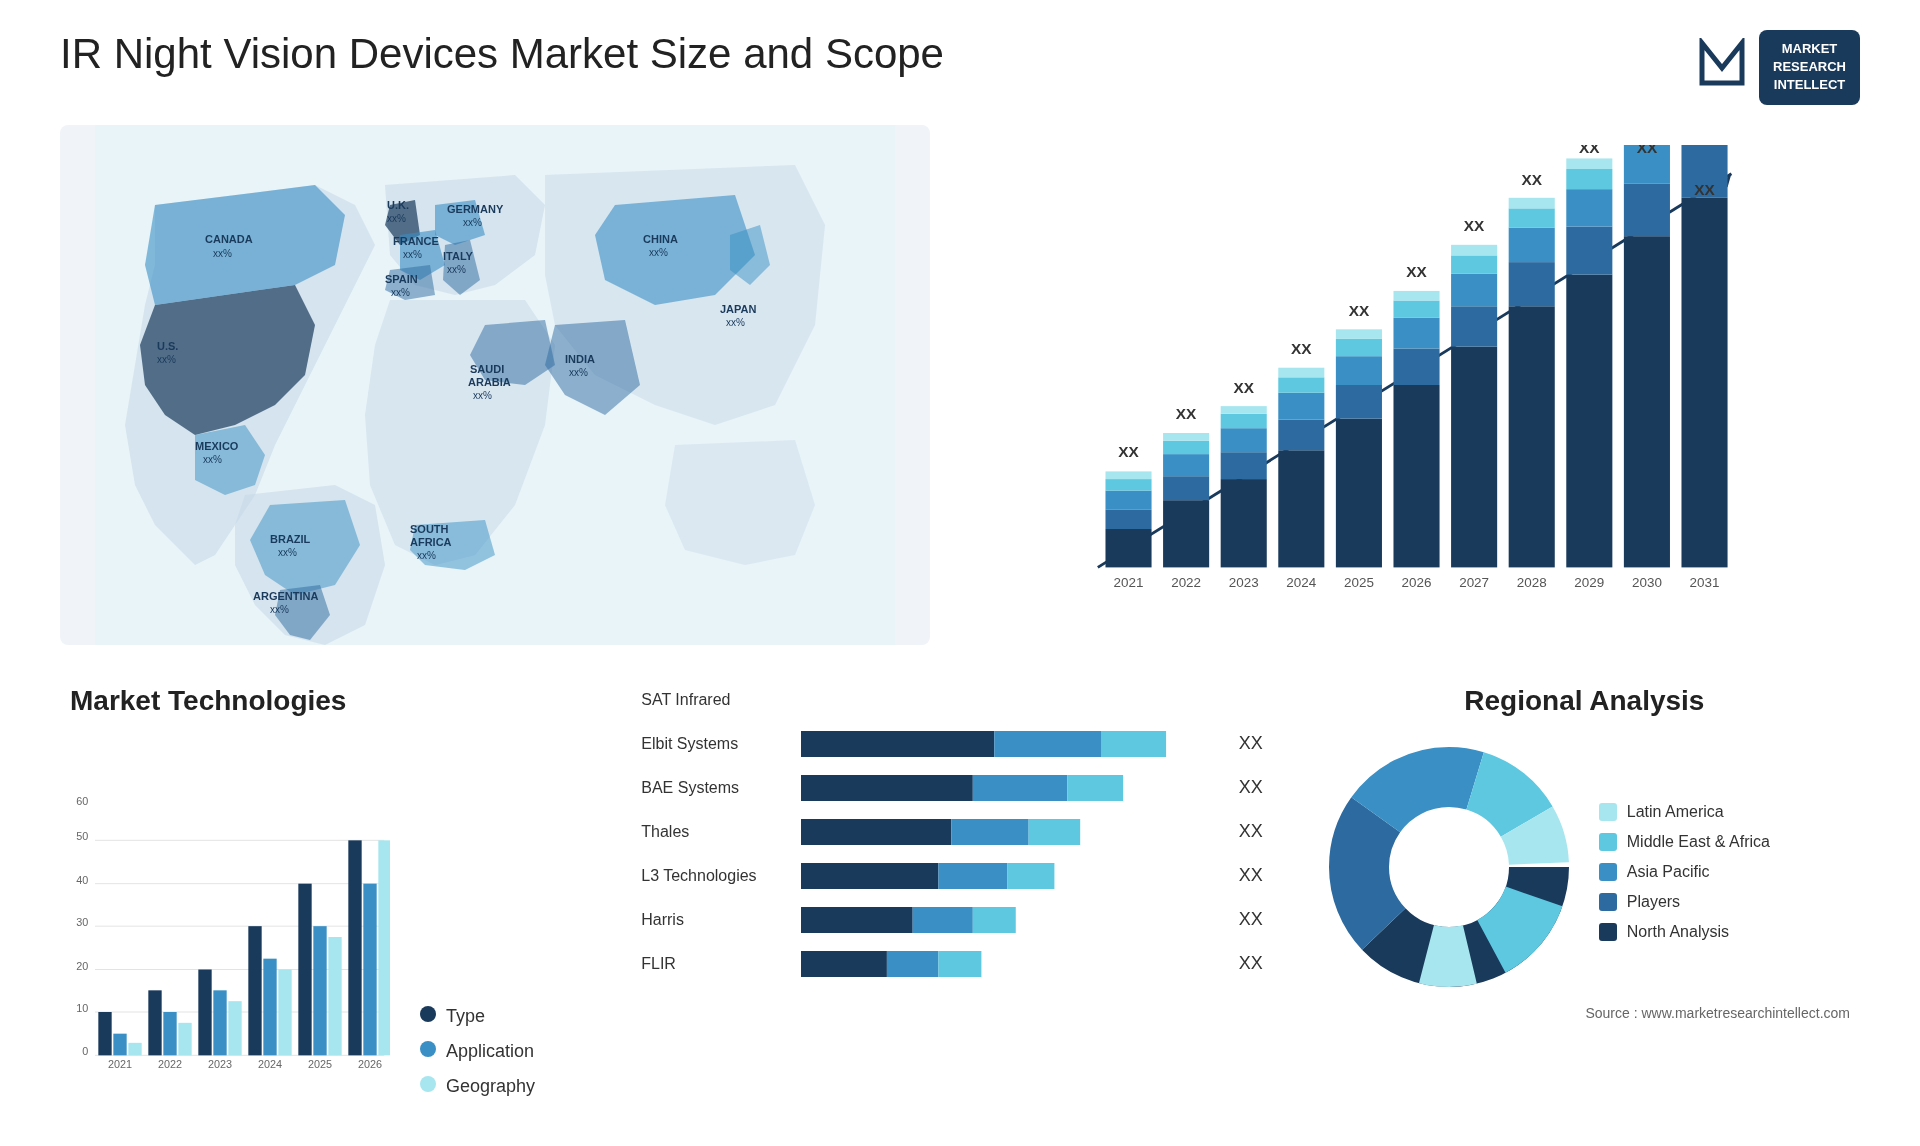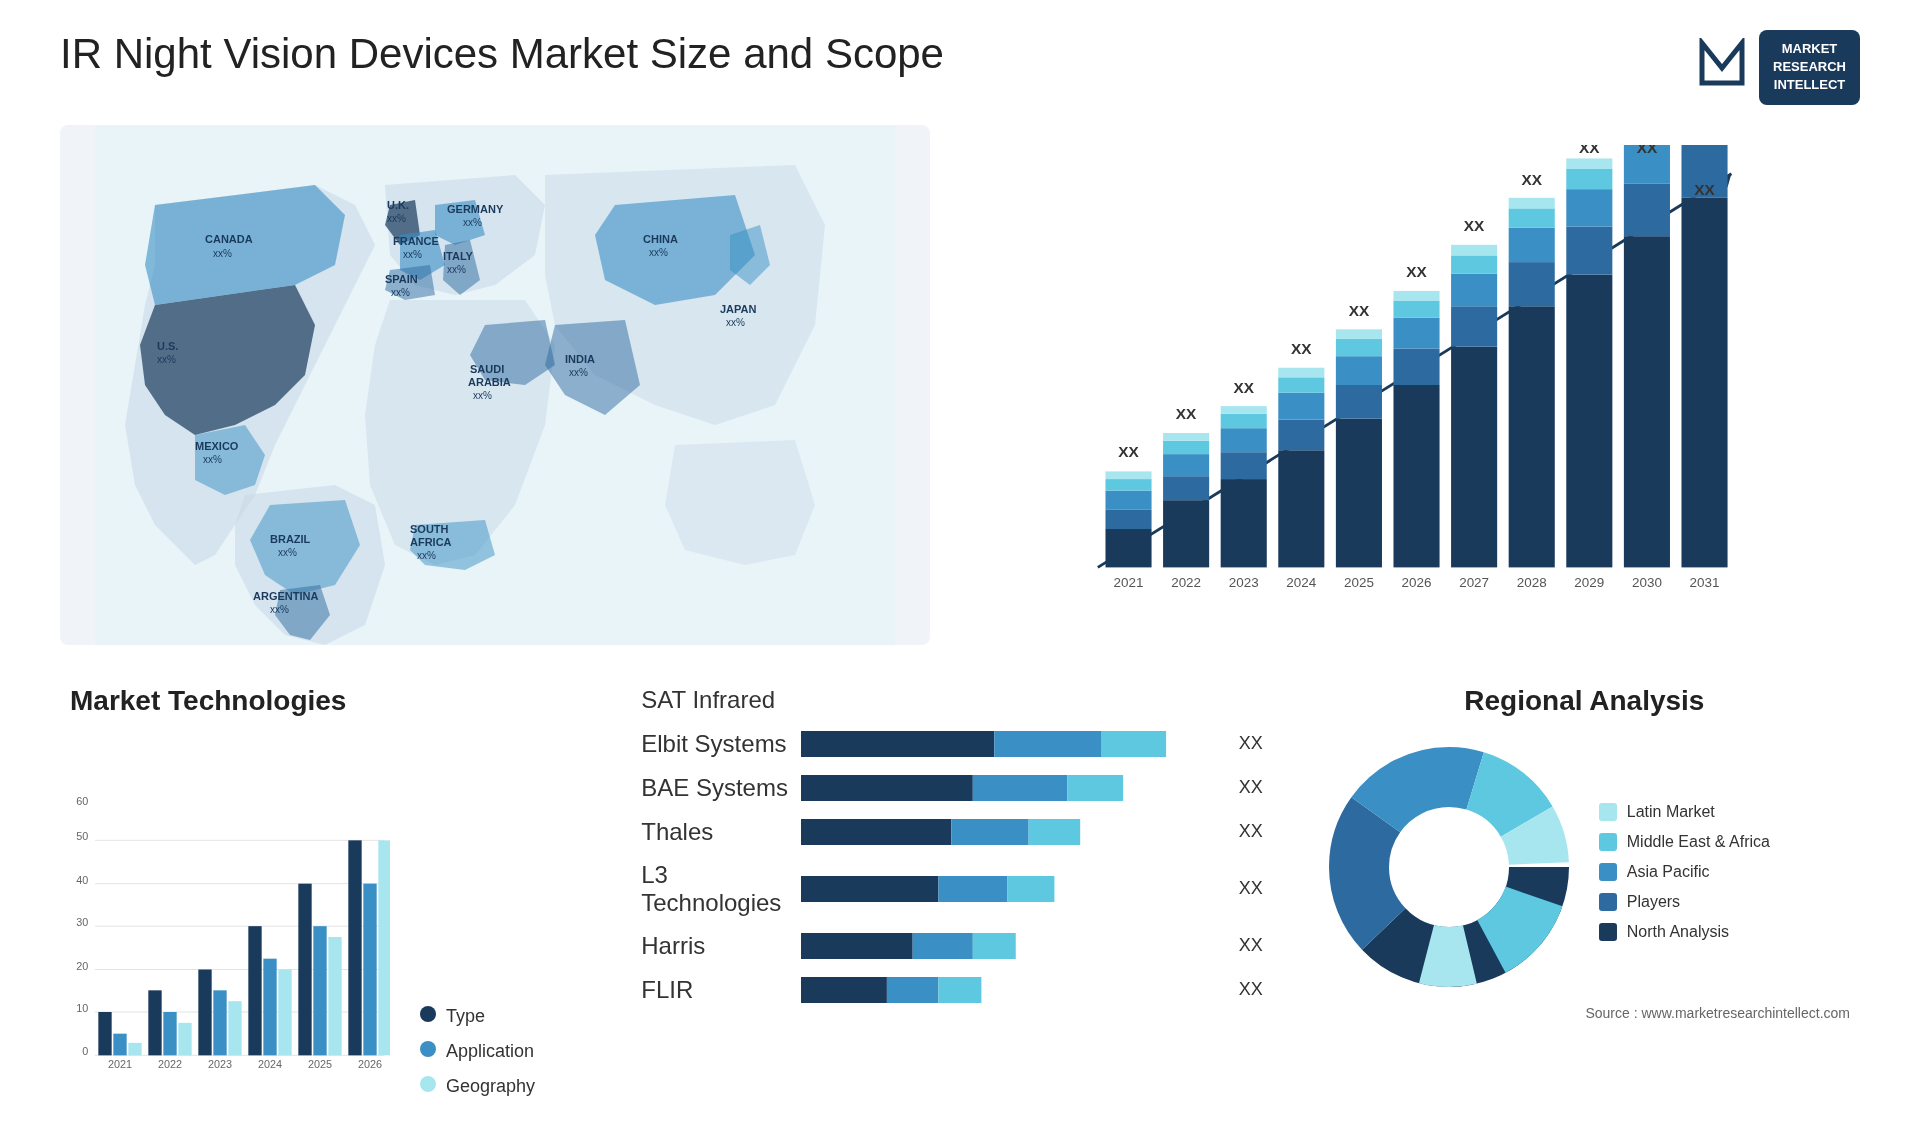--- a/index.html
+++ b/index.html
@@ -109,21 +109,21 @@
       text-align: center;
     }
     
     .player-row {
       display: flex;
       align-items: center;
       margin-bottom: 14px;
     }
     .player-name {
       width: 160px;
-      font-size: 24px;
+      font-size: 16px;
       color: #333;
       flex-shrink: 0;
     }
     .player-bar-container {
       flex: 1;
       height: 30px;
       position: relative;
     }
     .player-xx {
       font-size: 18px;
@@ -565,21 +565,21 @@
           <circle cx="130" cy="130" r="90" fill="none" stroke="#3a8fc4" stroke-width="60" stroke-dasharray="112 353" stroke-dashoffset="-338"></circle>
           <circle cx="130" cy="130" r="90" fill="none" stroke="#5dc8e0" stroke-width="60" stroke-dasharray="67 353" stroke-dashoffset="-450"></circle>
           <circle cx="130" cy="130" r="90" fill="none" stroke="#a8e6ef" stroke-width="60" stroke-dasharray="44 353" stroke-dashoffset="-517"></circle>
 
           <circle cx="130" cy="130" r="58" fill="white"></circle>
         </svg>
 
         <div class="regional-legend">
           <div class="regional-legend-item">
             <div class="regional-legend-box" style="background:#a8e6ef;"></div>
-            <span>Latin Market</span>
+            <span>Latin America</span>
           </div>
           <div class="regional-legend-item">
             <div class="regional-legend-box" style="background:#5dc8e0;"></div>
             <span>Middle East &amp; Africa</span>
           </div>
           <div class="regional-legend-item">
             <div class="regional-legend-box" style="background:#3a8fc4;"></div>
             <span>Asia Pacific</span>
           </div>
           <div class="regional-legend-item">

